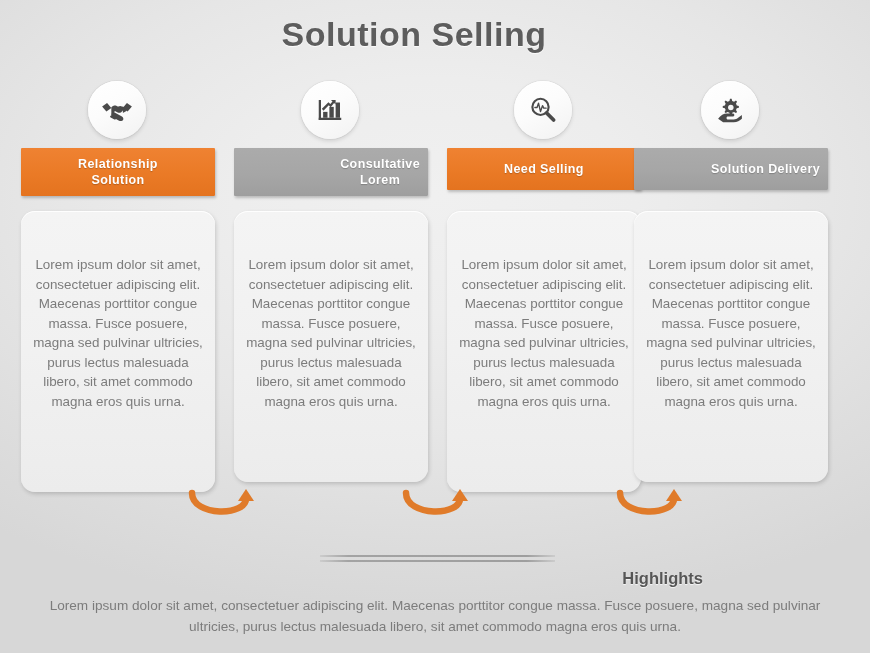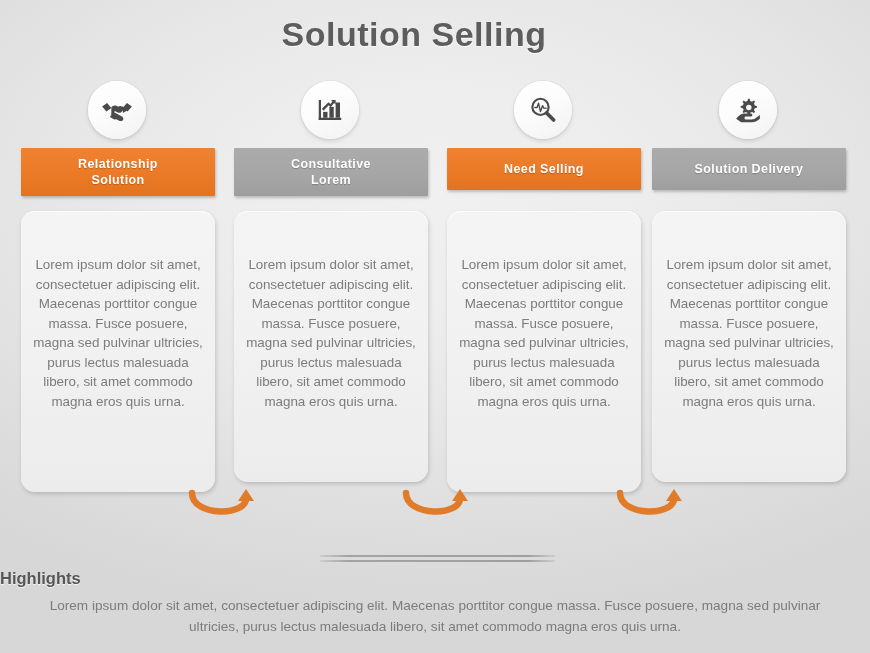--- a/index.html
+++ b/index.html
@@ -91,20 +91,21 @@
     padding: 6px 8px;
     box-sizing: border-box;
     text-shadow: 0 1px 1px rgba(0,0,0,0.22);
     box-shadow: 1px 2px 3px rgba(0,0,0,0.22);
   }
   .label-bar.orange {
     background: linear-gradient(180deg, #ef8232 0%, #ea7a26 55%, #e4731f 100%);
   }
   .label-bar.gray {
     background: linear-gradient(180deg, #ababab 0%, #a6a6a6 55%, #9e9e9e 100%);
+    justify-content: flex-end;
   }
   .label-bar.tall { top: 148px; height: 48px; }
 
   
   .body-card {
     position: absolute;
     top: 211px;
     left: 0;
     width: 194px;
     border-radius: 14px;
@@ -150,21 +151,21 @@
       rgba(160,160,160,0.25) 100%);
   }
   #hl-rules .rule.r1 { top: 0; }
   #hl-rules .rule.r2 { top: 5px; }
 
   #hl-title {
     position: absolute;
     left: 0;
     top: 569px;
     width: 703px;
-    text-align: left;
+    text-align: right;
     font-size: 16.5px;
     font-weight: bold;
     color: #565656;
     text-shadow: 0 1px 1px rgba(255,255,255,0.8);
   }
   #hl-body {
     position: absolute;
     left: 35px;
     top: 595px;
     width: 800px;
@@ -235,21 +236,21 @@
           <path d="M11 20 L14.5 20 L16.8 13 L20 26.5 L23.2 17 L25.2 21 L29 21" stroke-width="2.2" stroke-linejoin="round" stroke-linecap="round"></path>
         </g>
       </svg>
     </div>
     <div class="label-bar orange">
       <span>Need Selling</span>
     </div>
     <div class="body-card h1">Lorem ipsum dolor sit amet, consectetuer adipiscing elit. Maecenas porttitor congue massa. Fusce posuere, magna sed pulvinar ultricies, purus lectus malesuada libero, sit amet commodo magna eros quis urna.</div>
   </div>
 
-  <div class="column" style="left:652px;">
+  <div class="column" style="left:634px;">
     <div class="icon-circle">
       <svg width="30" height="30" viewBox="0 0 48 48" aria-hidden="true">
         <g fill="#4a4a4a">
           <path d="M24 6 l2.6 0 .9 3.4 3 1.25 3-1.8 1.85 1.85 -1.8 3 1.25 3 3.4 .9 0 2.6 -3.4 .9 -1.25 3 1.8 3 -1.85 1.85 -3 -1.8 -3 1.25 -.9 3.4 -2.6 0 -.9 -3.4 -3 -1.25 -3 1.8 -1.85 -1.85 1.8 -3 -1.25 -3 -3.4 -.9 0 -2.6 3.4 -.9 1.25 -3 -1.8 -3 1.85 -1.85 3 1.8 3 -1.25 Z"></path>
           <circle cx="25.3" cy="20" r="4.4" fill="#f5f5f5"></circle>
           <path d="M5 38 C9 32 14 29.5 19 29.5 L28 29.5 C30 29.5 31 30.6 31 32 C31 33.4 30 34.5 28 34.5 L21 34.5 C19.5 34.5 18.5 35.3 18.5 36.4 L18.5 37 C18.5 38.2 19.6 39 21 39 L30 39 C33 39 35 38 37 36.4 L43 32 L43 38 C40 41 35 43.5 30 43.5 L13 43.5 Z"></path>
         </g>
       </svg>
     </div>
     <div class="label-bar gray">

